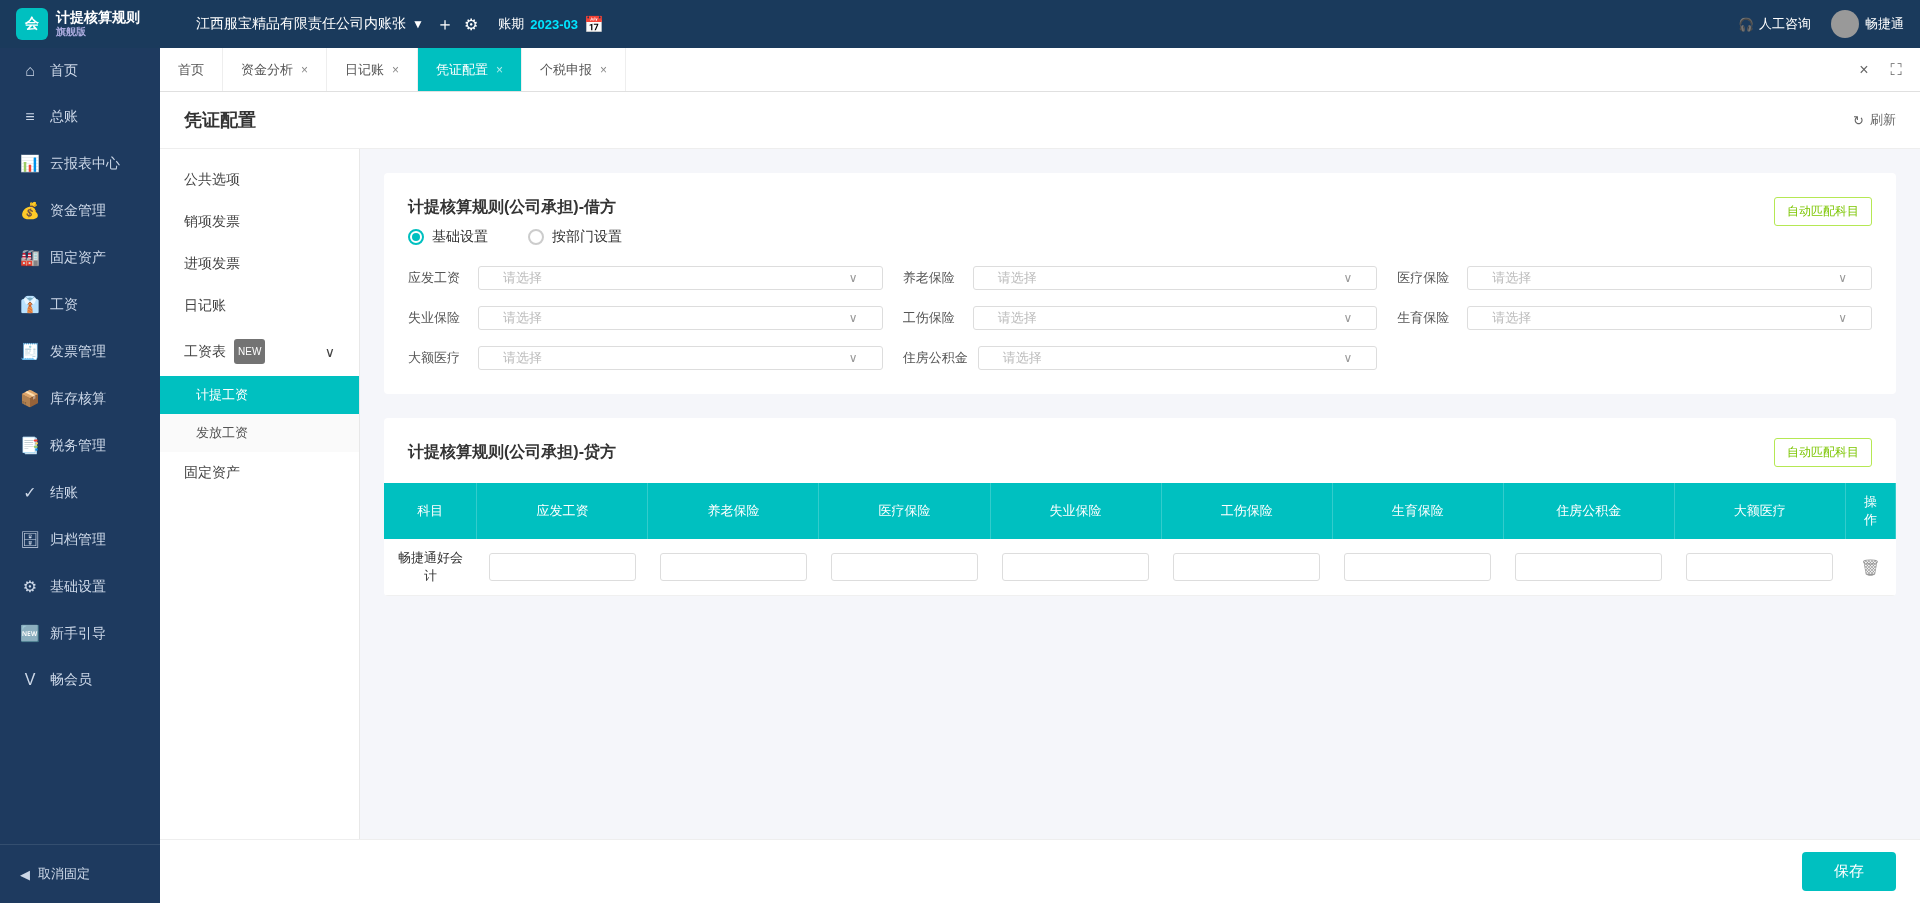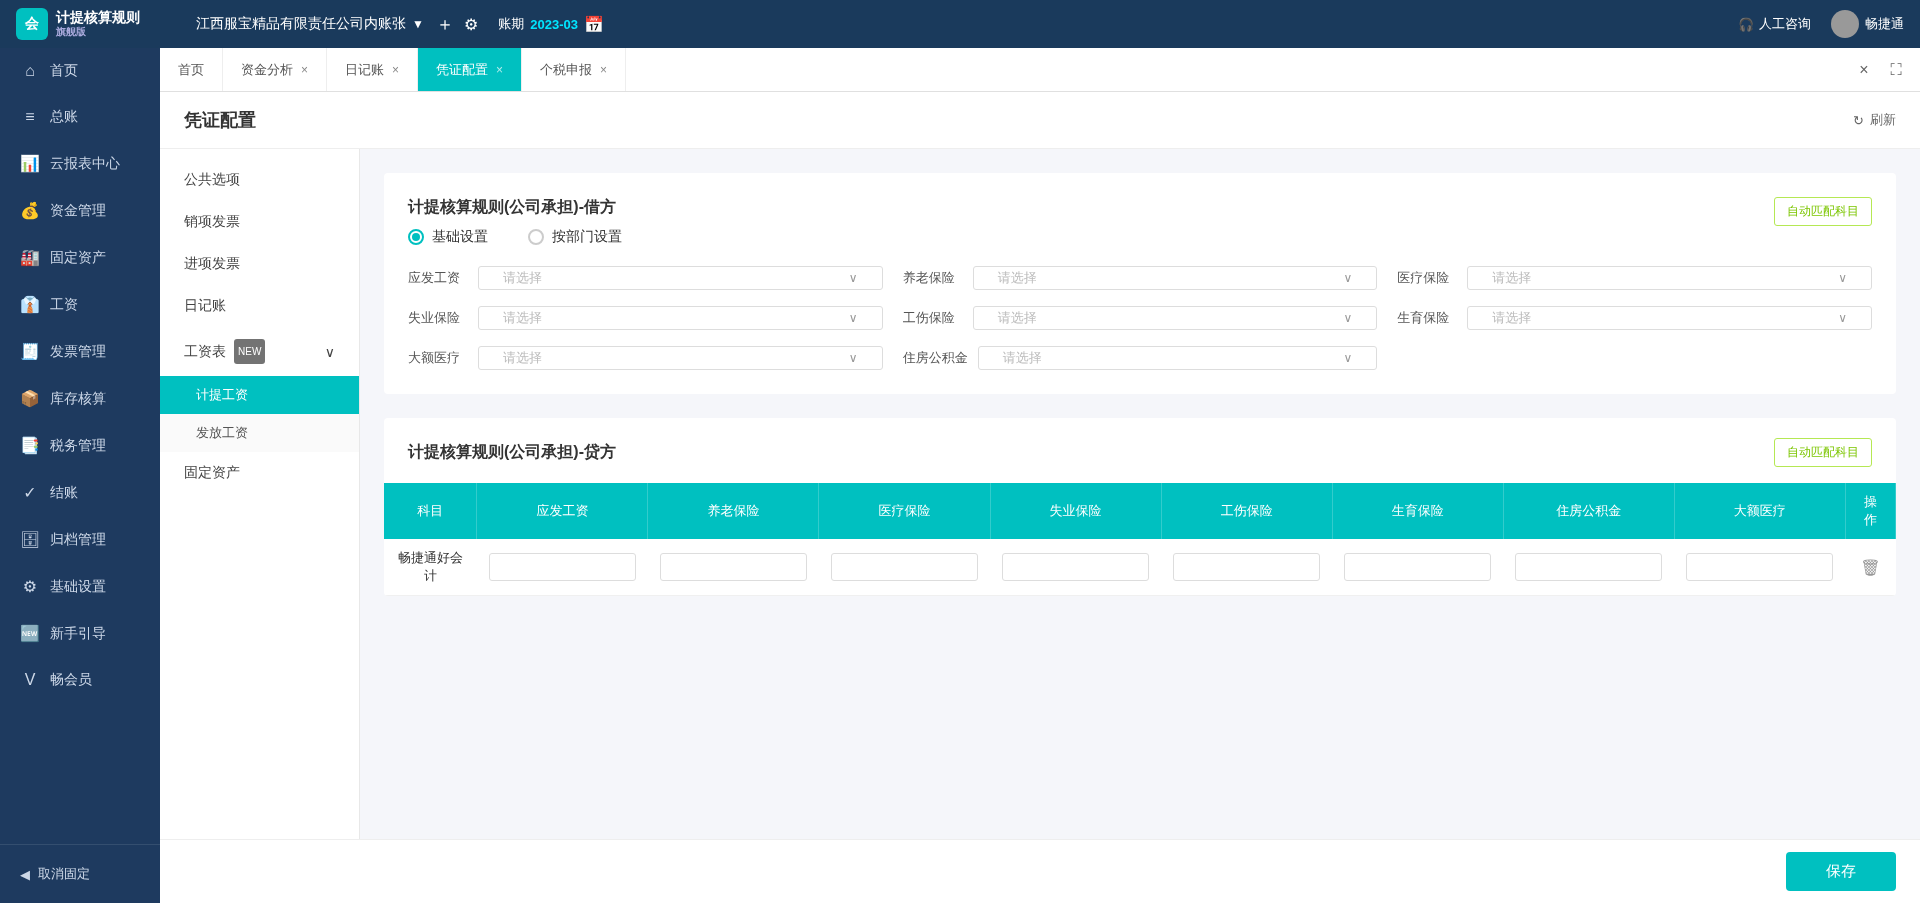--- a/index.html
+++ b/index.html
@@ -383,21 +383,21 @@
       padding: 12px 24px;
       display: flex;
       justify-content: flex-end;
       border-top: 1px solid #eee;
       z-index: 10;
     }
     .save-btn {
       background: #00c0c0;
       color: white;
       border: none;
-      padding: 10px 40px;
+      padding: 10px 32px;
       font-size: 15px;
       border-radius: 4px;
       cursor: pointer;
     }
 
     
     .right-panel::-webkit-scrollbar { width: 6px; }
     .right-panel::-webkit-scrollbar-track { background: #f1f1f1; }
     .right-panel::-webkit-scrollbar-thumb { background: #ccc; border-radius: 3px; }
   </style>

